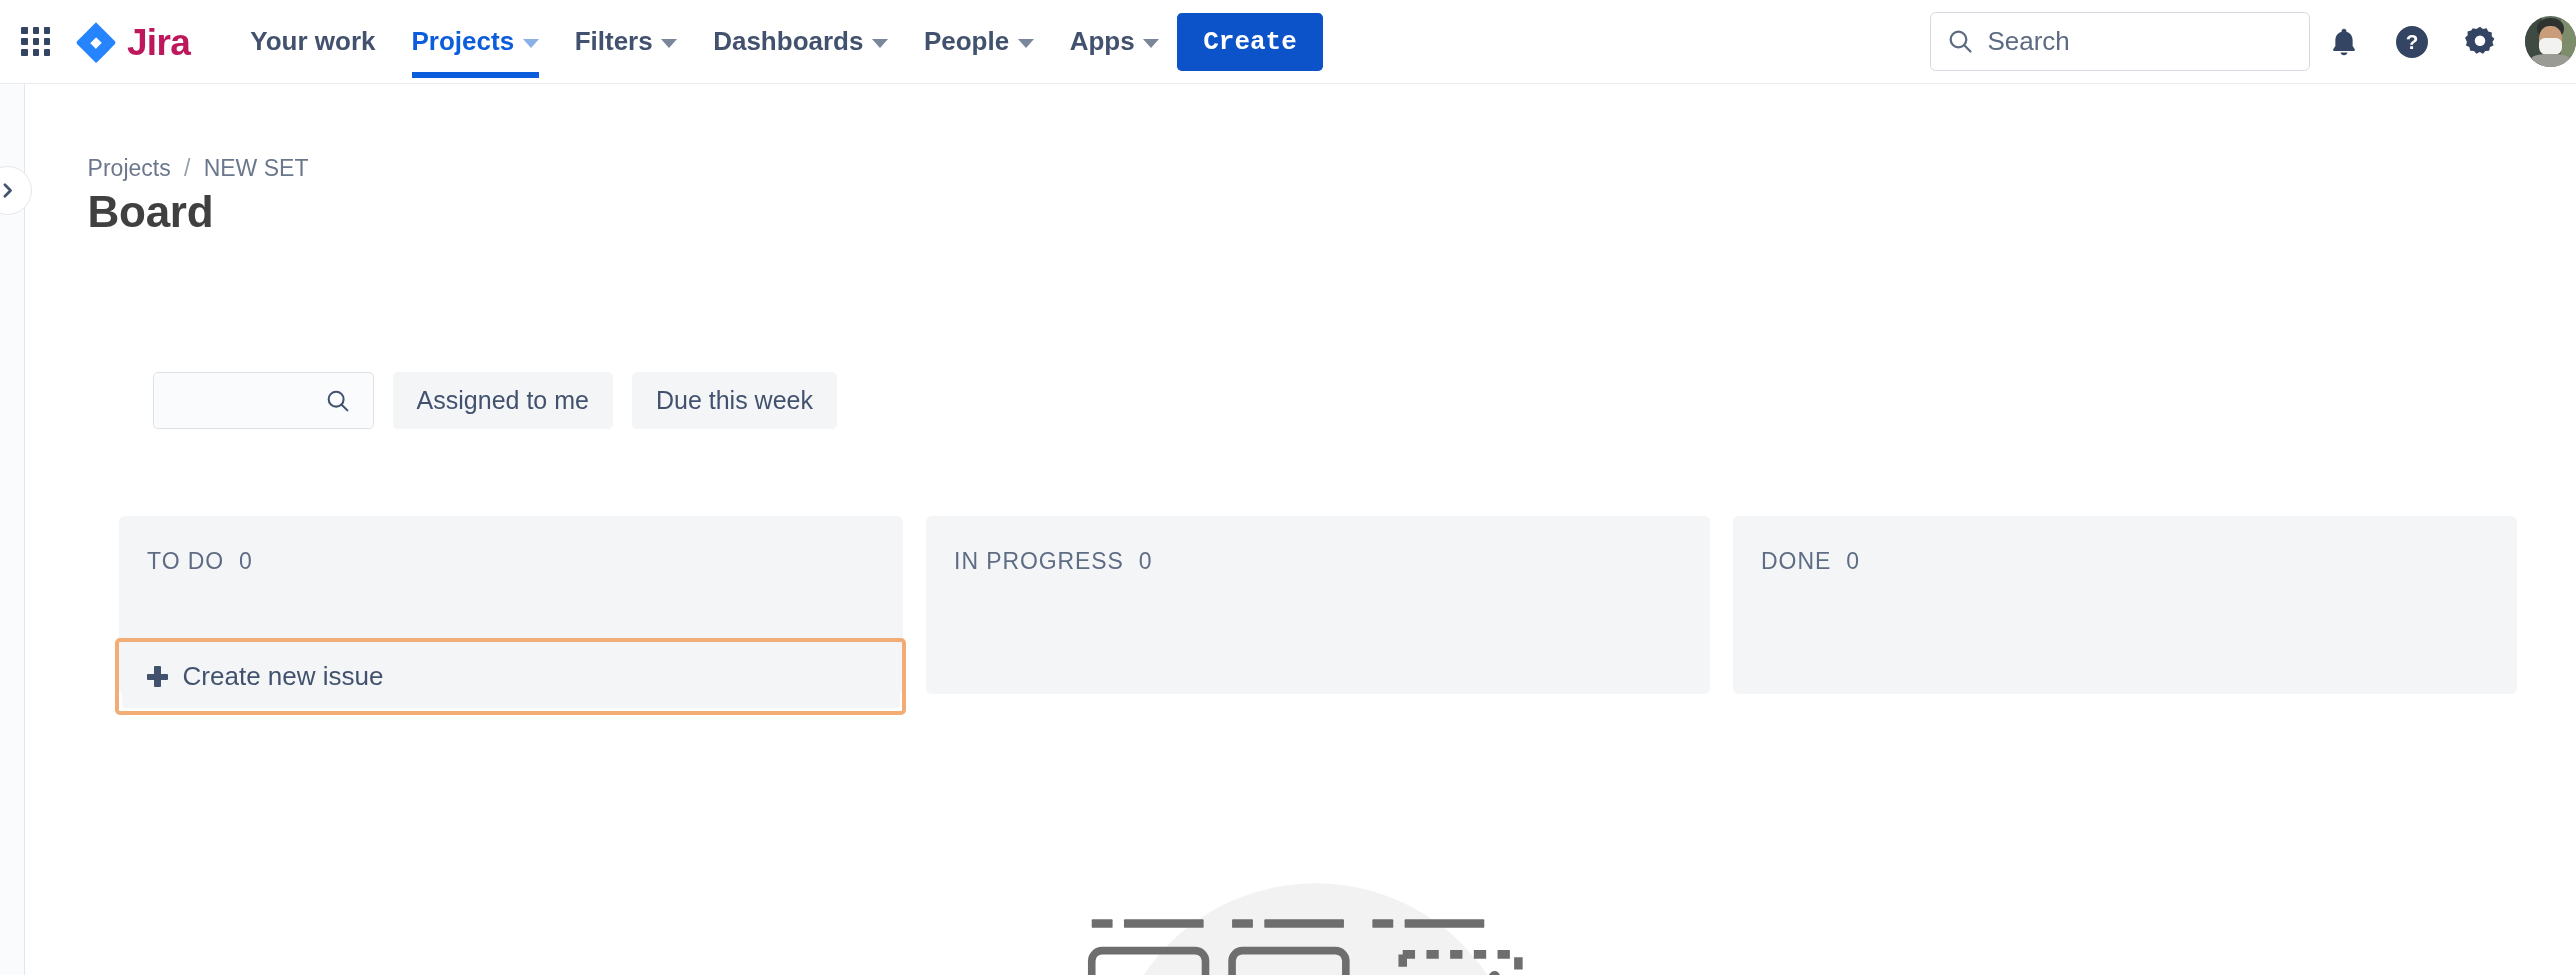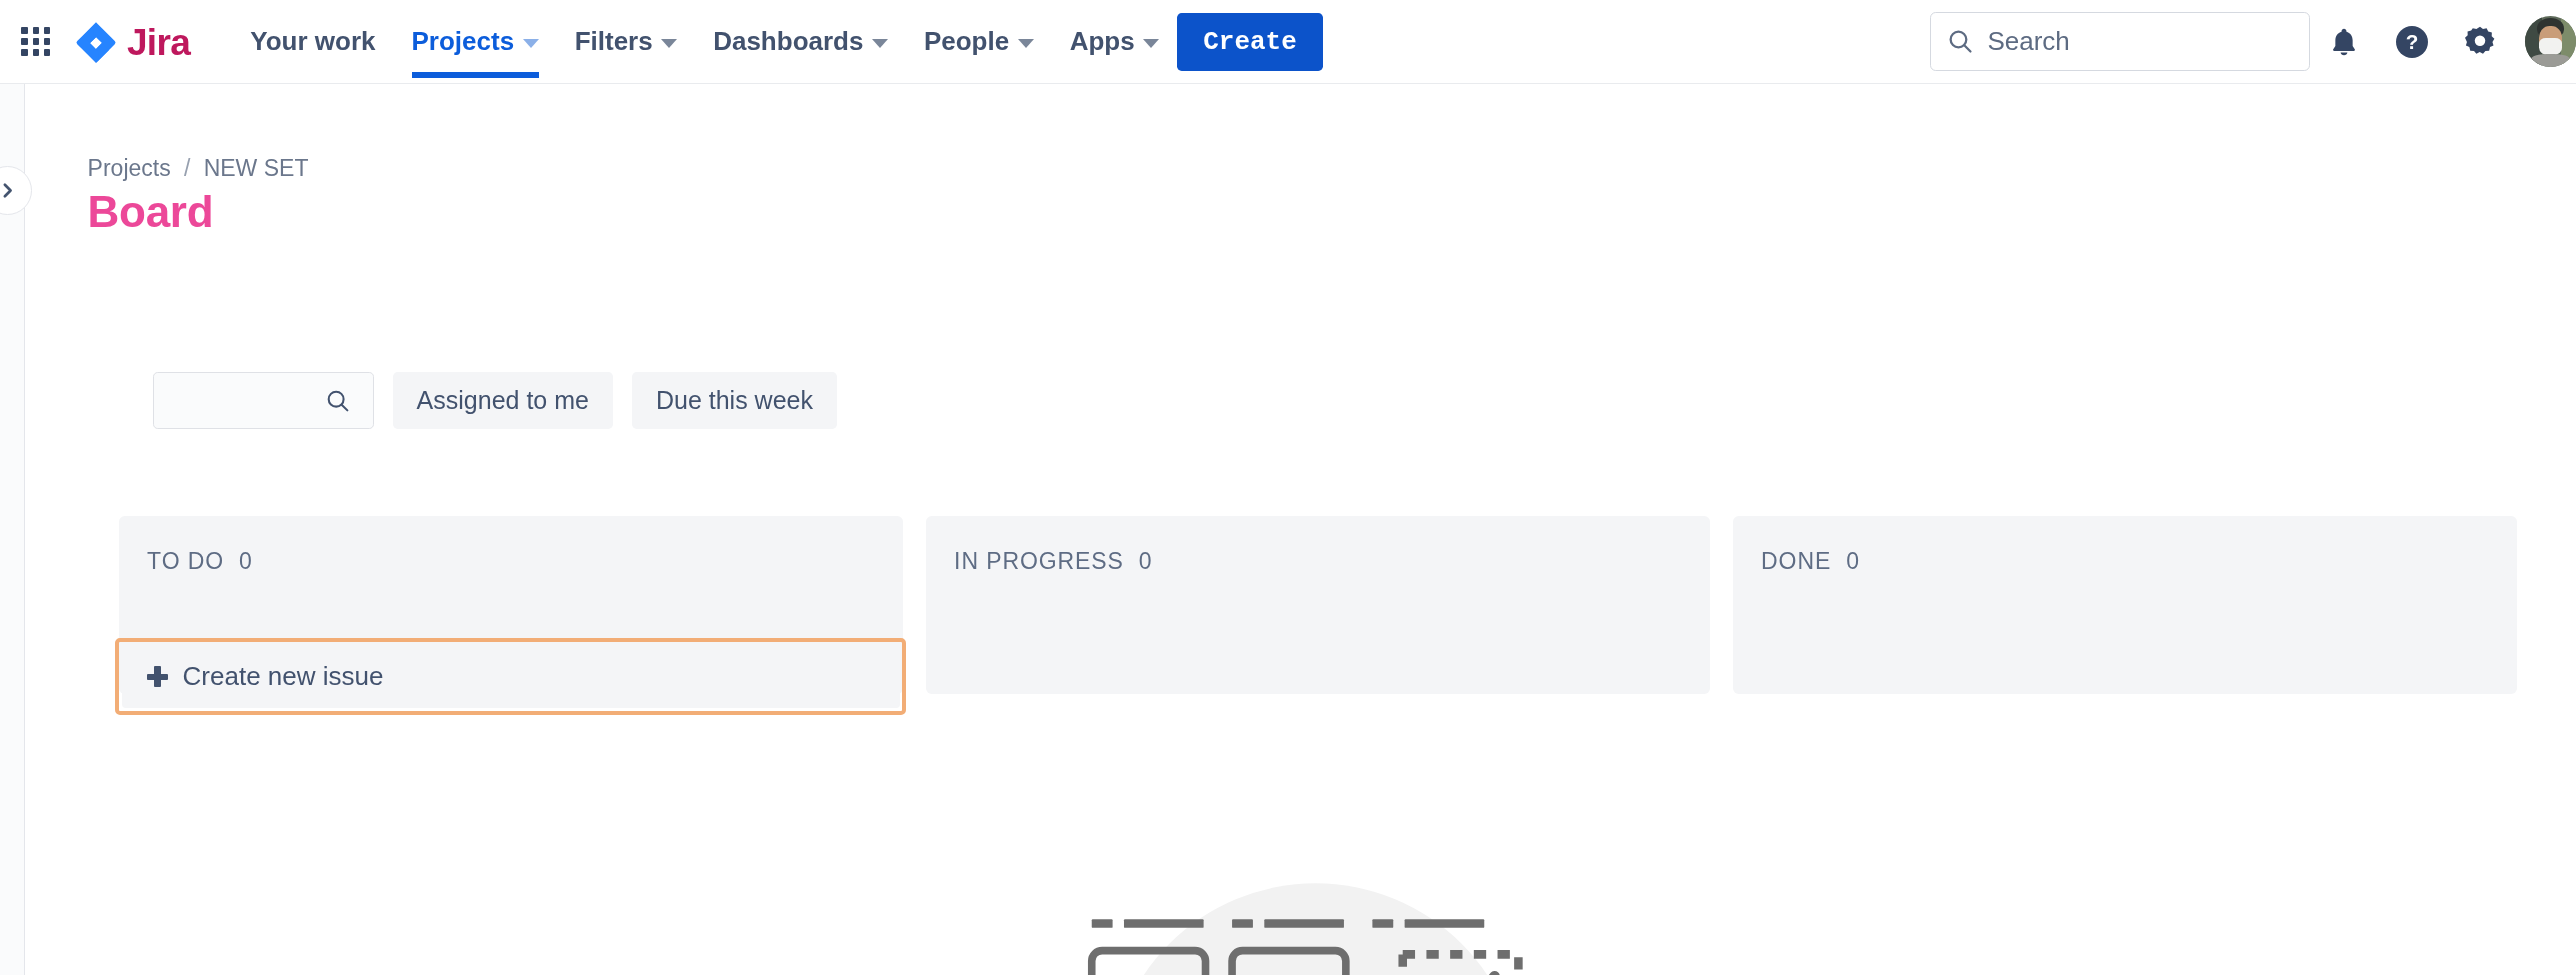--- a/index.html
+++ b/index.html
@@ -201,21 +201,21 @@
     color: #6b778c;
   }
   .breadcrumb .crumb { cursor: pointer; }
   .breadcrumb .sep { color: #97a0af; }
 
   .page-title {
     position: absolute;
     top: 103px; left: 61px;
     font-size: 44px;
     font-weight: 700;
-    color: #ec4899;
+    color: #404040;
     letter-spacing: -0.3px;
   }
 
   
   .filterbar {
     position: absolute;
     top: 288px; left: 88px;
     display: flex; align-items: center; gap: 19px; padding-left: 38px;
   }
   .filter-search {

